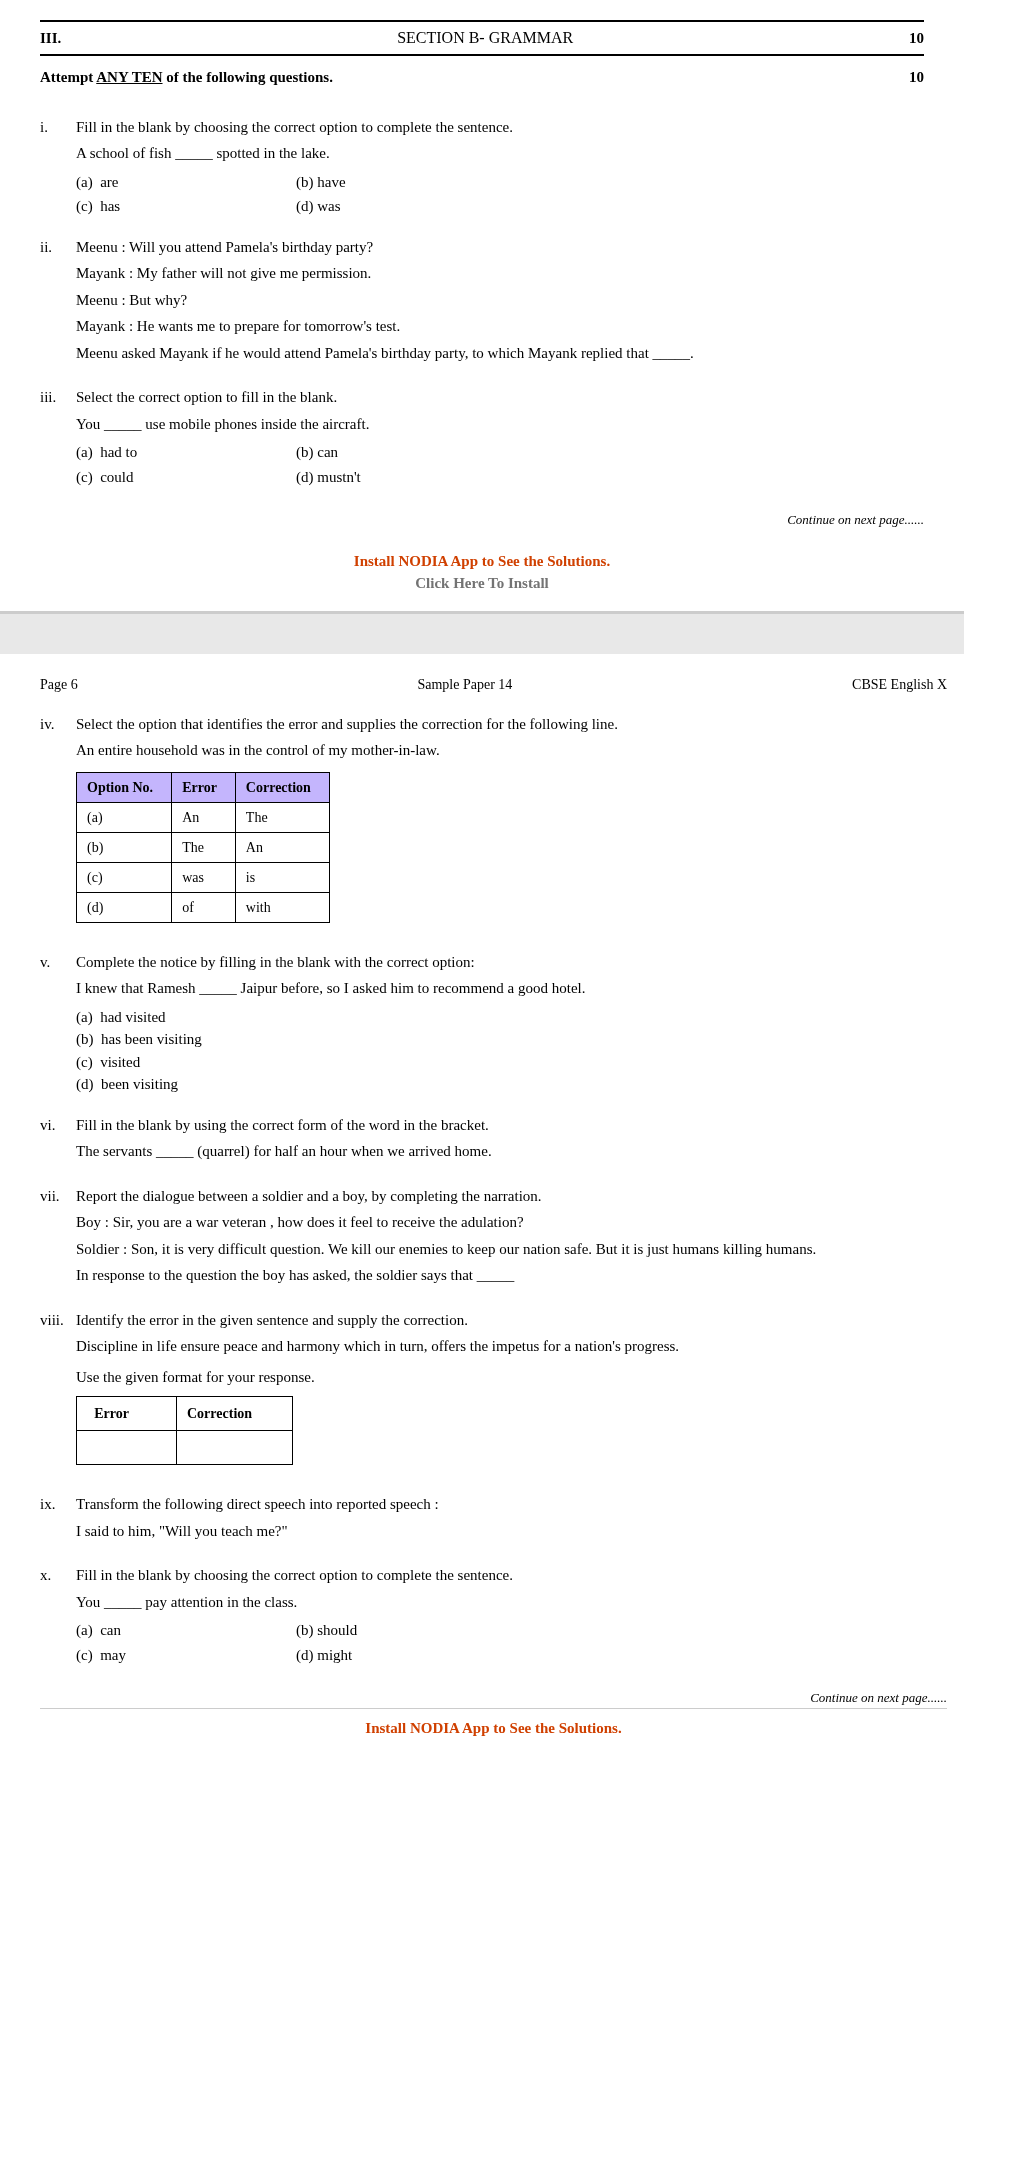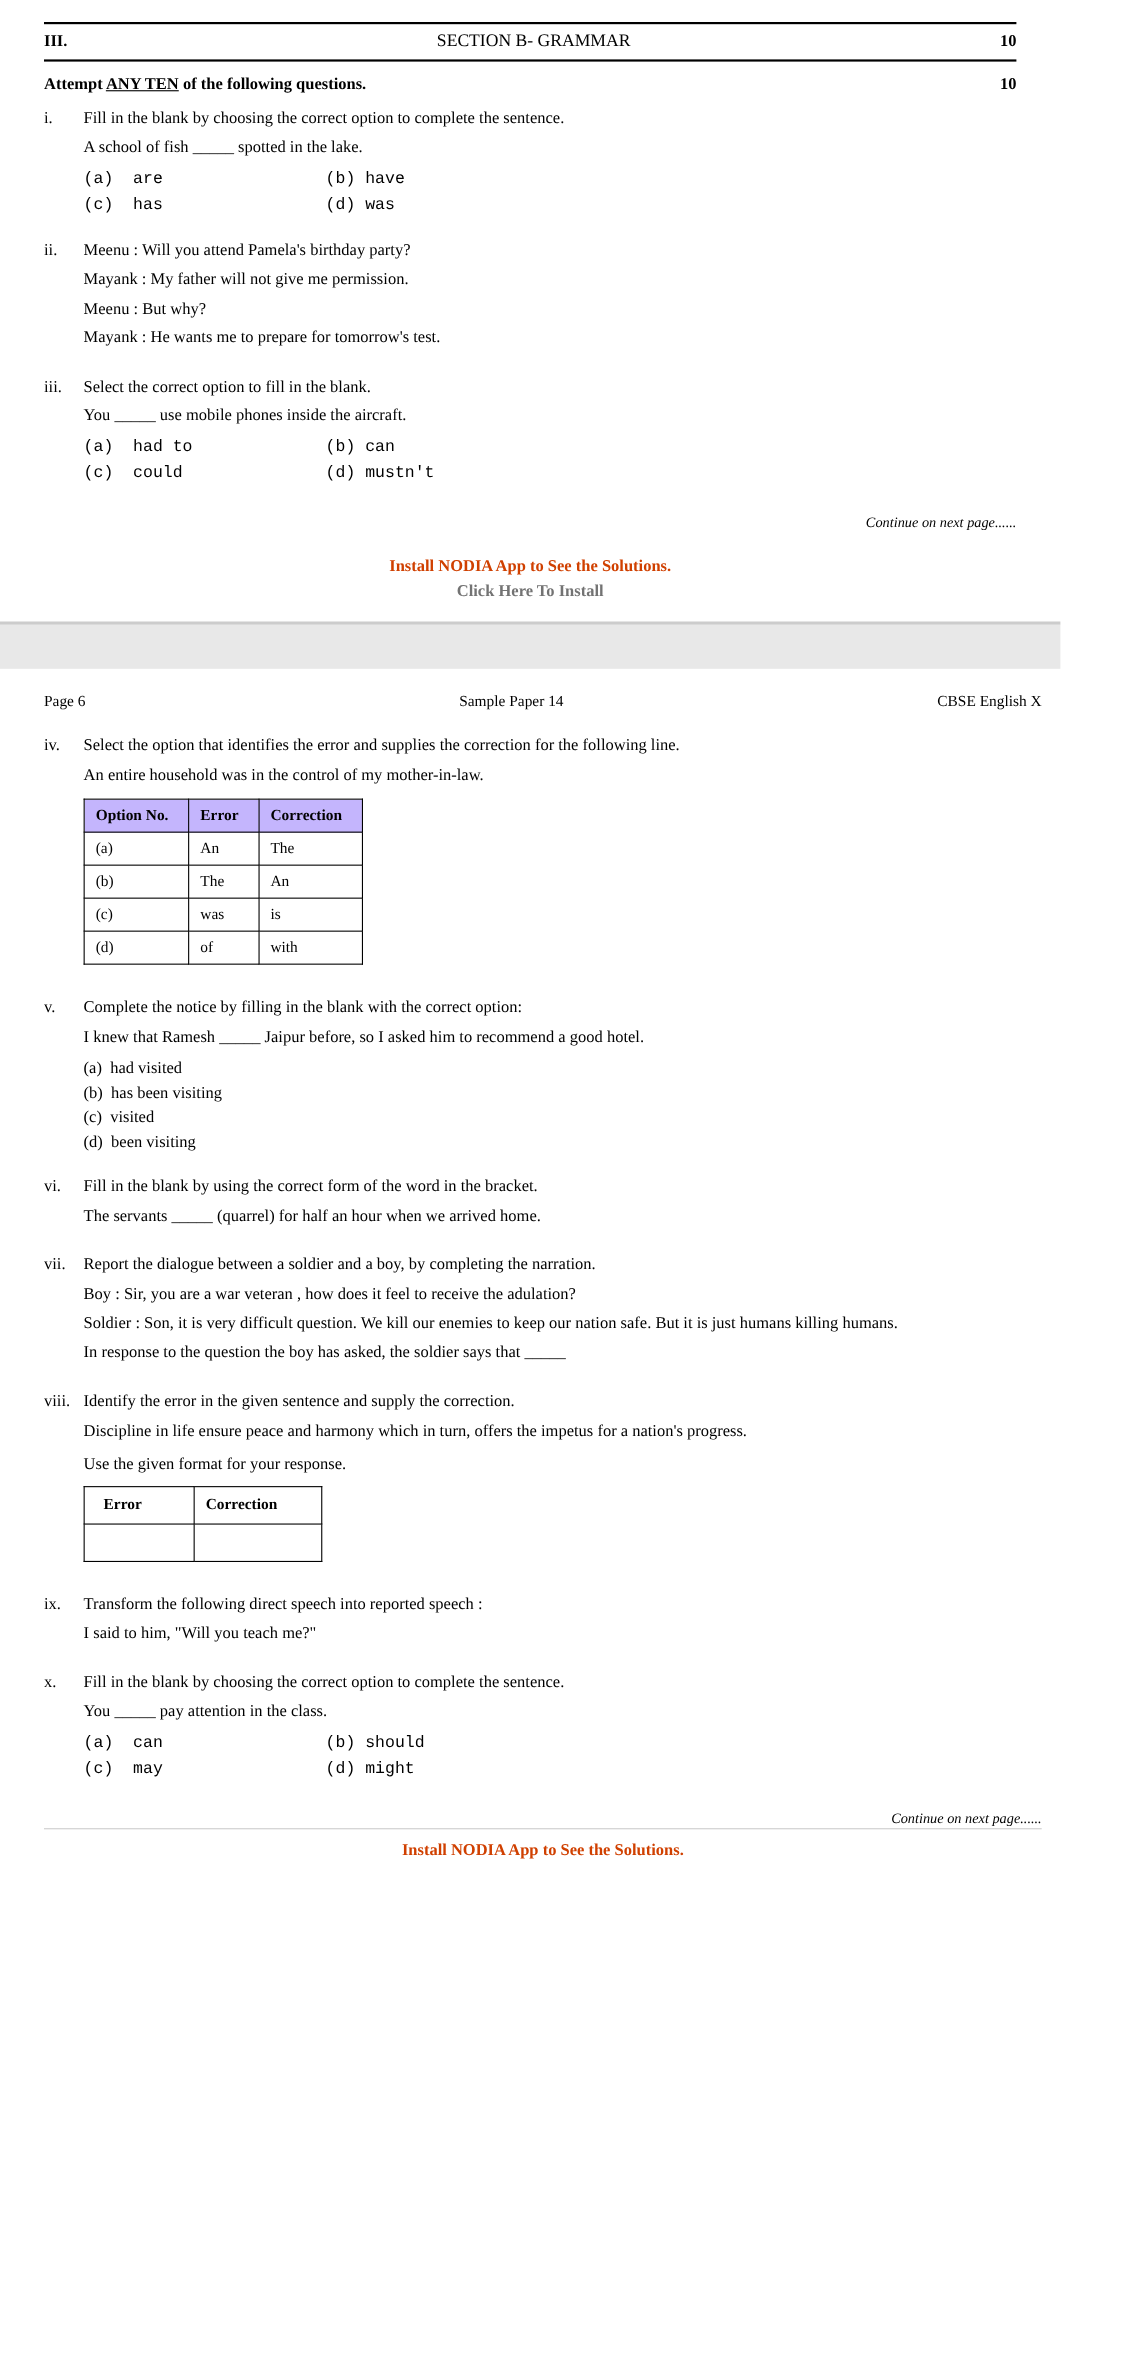--- a/index.html
+++ b/index.html
@@ -46,21 +46,21 @@
     }
 
     .section-header-right {
       font-weight: bold;
       font-size: 15px;
     }
 
     .attempt-line {
       display: flex;
       justify-content: space-between;
-      margin-bottom: 8px;
+      margin-bottom: 27px;
     }
 
     .attempt-line span:first-child {
       font-weight: bold;
       font-size: 15px;
     }
 
     .attempt-line span.marks {
       font-weight: bold;
     }
@@ -86,21 +86,20 @@
     .q-text p {
       margin-bottom: 4px;
     }
 
     .options-grid {
       display: grid;
       grid-template-columns: 200px 200px;
       gap: 2px 20px;
       margin-top: 6px;
       margin-left: 0;
-      font-family: Liberation Mono, monospace;
     }
 
     .option-item {
       font-size: 15px;
     }
 
     .continue-line {
       text-align: right;
       font-size: 13px;
       margin-top: 22px;
@@ -239,20 +238,21 @@
     </div>
 
     <div class="question-block">
       <div class="question-row">
         <span class="q-num">ii.</span>
         <div class="q-text">
           <p>Meenu : Will you attend Pamela's birthday party?</p>
           <p>Mayank : My father will not give me permission.</p>
           <p>Meenu : But why?</p>
           <p>Mayank : He wants me to prepare for tomorrow's test.</p>
+          <p>Meenu asked Mayank if he would attend Pamela's birthday party, to which Mayank replied that _____.</p>
         </div>
       </div>
     </div>
 
     <div class="question-block">
       <div class="question-row">
         <span class="q-num">iii.</span>
         <div class="q-text">
           <p>Select the correct option to fill in the blank.</p>
           <p>You _____ use mobile phones inside the aircraft.</p>

